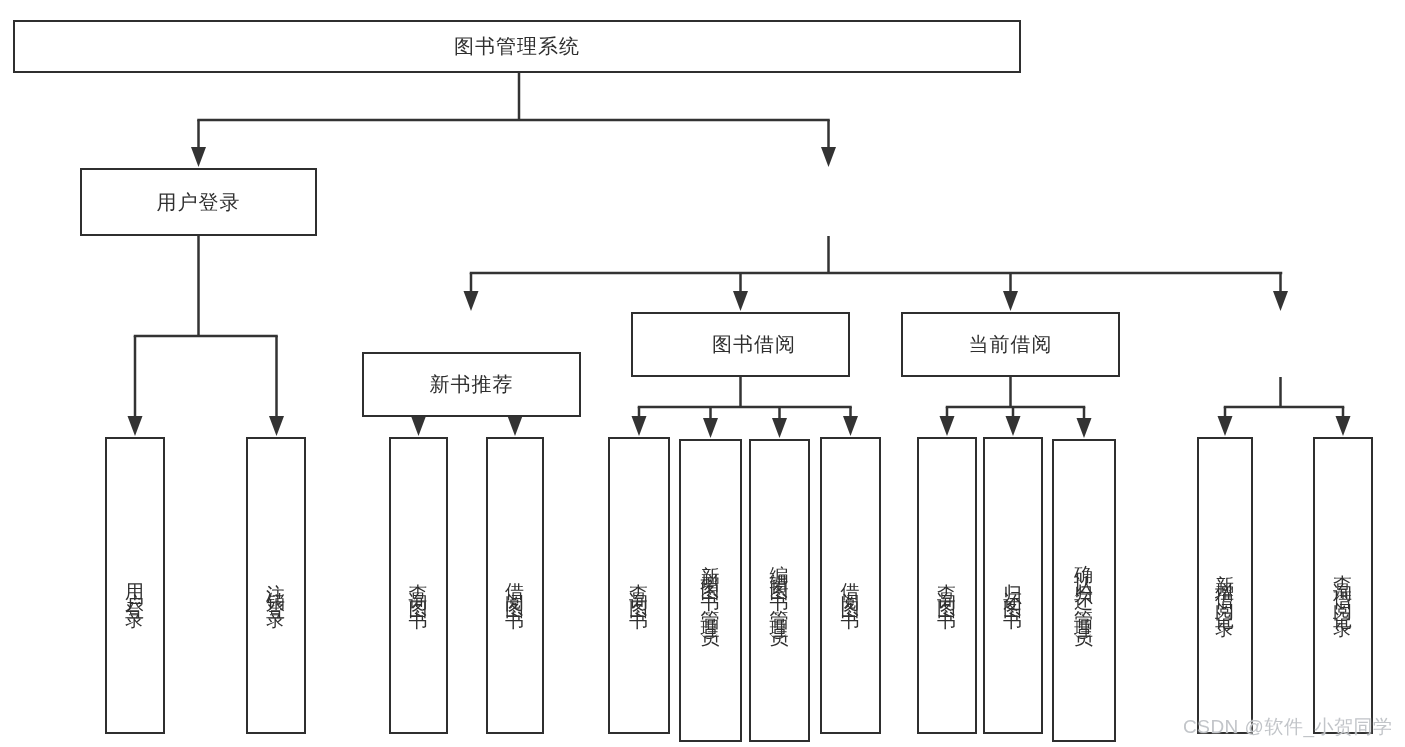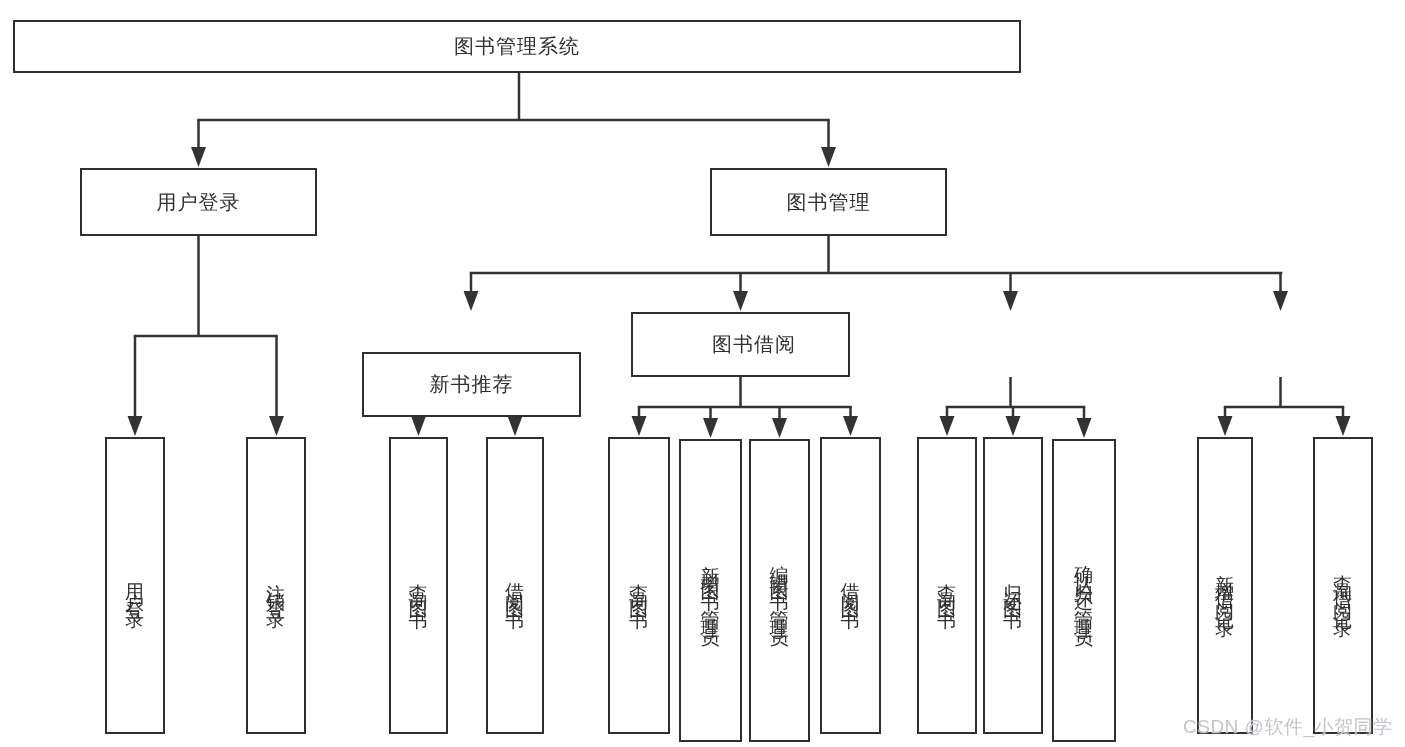--- a/index.html
+++ b/index.html
@@ -123,24 +123,24 @@
       <polygon points="1076.5,418 1091.5,418 1084,438" fill="#333333"></polygon>
       <line x1="1225" y1="407" x2="1225" y2="422" stroke="#333333" stroke-width="2.5"></line>
       <polygon points="1217.5,416 1232.5,416 1225,436" fill="#333333"></polygon>
       <line x1="1343" y1="407" x2="1343" y2="422" stroke="#333333" stroke-width="2.5"></line>
       <polygon points="1335.5,416 1350.5,416 1343,436" fill="#333333"></polygon>
     </svg>
 
   <div class="box h-label" id="n-root">图书管理系统</div>
 
   <div class="box h-label" id="n-user-login">用户登录</div>
-  <div class="box h-label" id="n-book-mgmt">图书管理</div>
 
   <div class="box h-label" id="n-new-book">新书推荐</div>
   <div class="box h-label" id="n-book-borrow">图书借阅</div>
+  <div class="box h-label" id="n-cur-borrow">当前借阅</div>
 
   <div class="box v-label" id="l-user-login">用户登录</div>
   <div class="box v-label" id="l-logout">注销登录</div>
 
   <div class="box v-label" id="l-nbr-query">查询图书</div>
   <div class="box v-label" id="l-nbr-borrow">借阅图书</div>
 
   <div class="box v-label" id="l-bb-query">查询图书</div>
   <div class="box v-label" id="l-bb-add">新增图书（管理员）</div>
   <div class="box v-label" id="l-bb-edit">编辑图书（管理员）</div>

